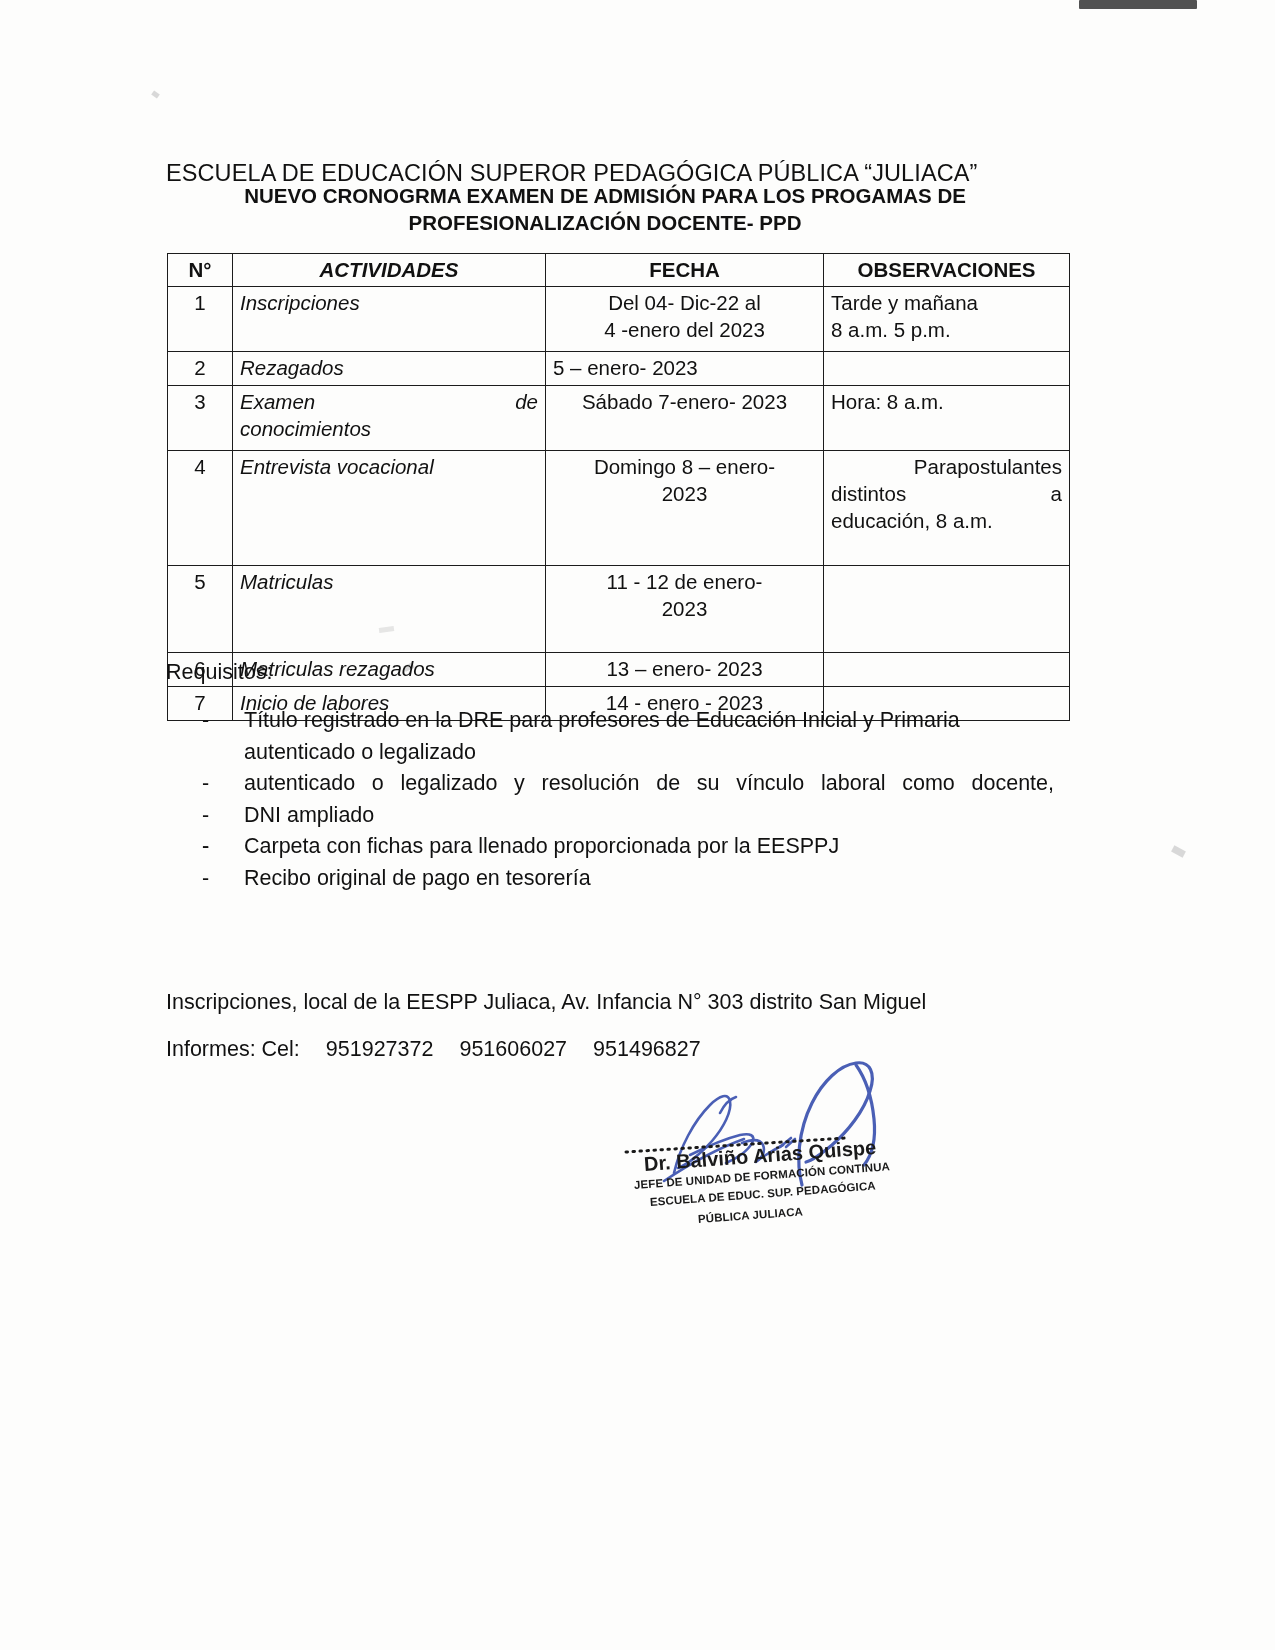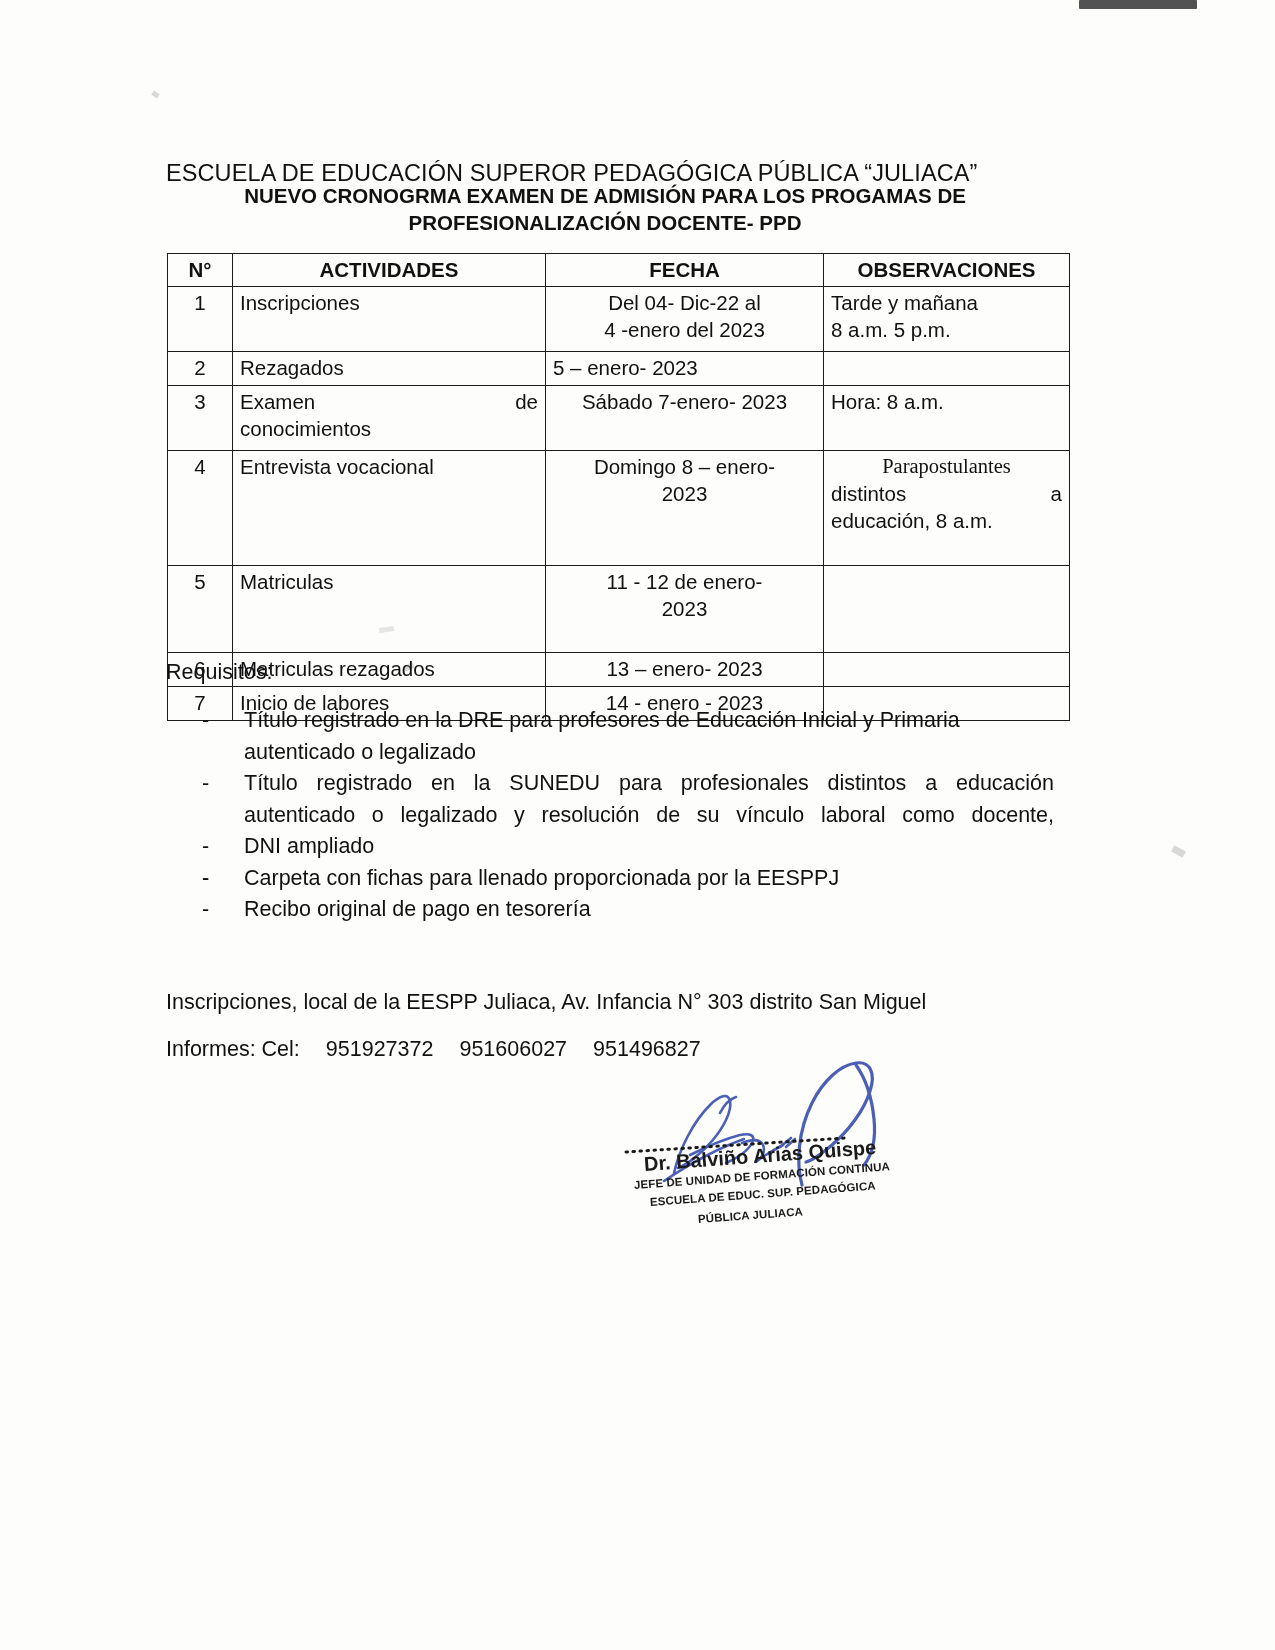--- a/index.html
+++ b/index.html
@@ -83,21 +83,21 @@
     vertical-align: top;
     line-height: 27px;
     font-weight: normal;
   }
   .sched-table thead th {
     font-weight: bold;
     text-align: center;
     padding-bottom: 3px;
   }
   .col-n    { width: 50px; text-align: center; }
-  .col-act  { width: 298px; }
+  .col-act  { width: 298px; font-style: italic; }
   .col-fec  { width: 263px; text-align: center; }
   .col-obs  { width: 231px; }
 
   td.col-n { text-align: center; }
   .pad-tall-3 { height: 58px; }
   .pad-tall-4 { height: 108px; }
   .pad-tall-5 { height: 80px; }
   .pad-row-1  { height: 58px; }
 
   
@@ -274,21 +274,21 @@
         </tr>
 
         <tr>
           <td class="col-n pad-tall-4">4</td>
           <td class="col-act">Entrevista vocacional</td>
           <td class="col-fec">
             <div>Domingo 8 – enero-</div>
             <div>2023</div>
           </td>
           <td class="col-obs">
-            <div style="display:flex; justify-content:center;font-family:Liberation Serif, serif;">
+            <div style="display:flex; justify-content:flex-end;">
               <span>Para</span>
               <span>postulantes</span>
             </div>
             <div style="display:flex; justify-content:space-between;">
               <span>distintos</span>
               <span>a</span>
             </div>
             <div>educación, 8 a.m.</div>
           </td>
         </tr>
@@ -326,21 +326,20 @@
       <li>
         <span class="dash">-</span>
         <span class="body">
           <span>Título registrado en la DRE para profesores de Educación Inicial y Primaria</span>
           <span>autenticado o legalizado</span>
         </span>
       </li>
       <li class="justified">
         <span class="dash">-</span>
         <span class="body">
-          <span style="display:block; text-align:justify; text-align-last:justify;">Título registrado en la SUNEDU para profesionales distintos a educación</span>
           <span style="display:block; text-align:justify; text-align-last:justify;">autenticado o legalizado y resolución de su vínculo laboral como docente,</span>
         </span>
       </li>
       <li>
         <span class="dash">-</span>
         <span class="body">DNI ampliado</span>
       </li>
       <li>
         <span class="dash">-</span>
       </li>

